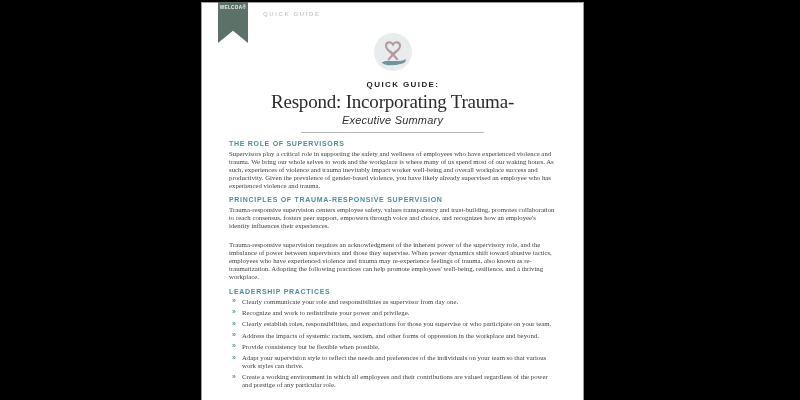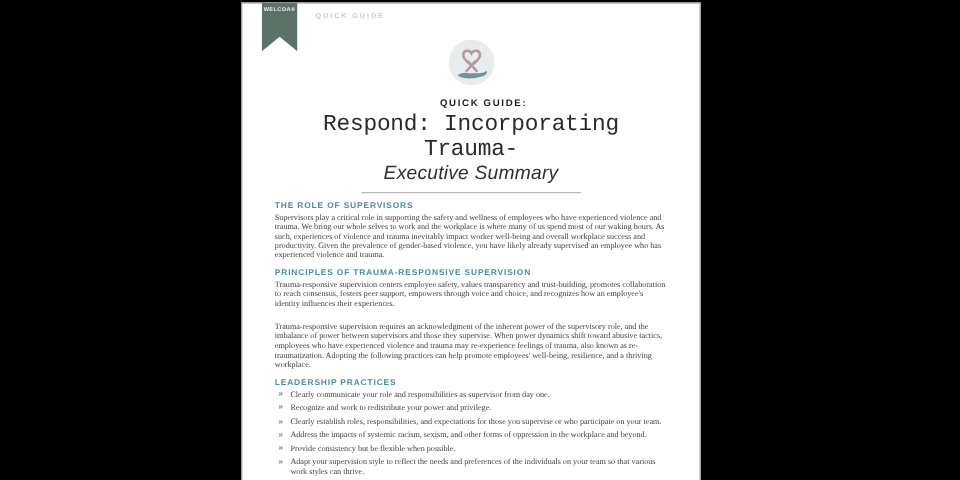--- a/index.html
+++ b/index.html
@@ -30,26 +30,26 @@
   .icon-circle{
     display:inline-block;width:38px;height:38px;border-radius:50%;
     background:#e9ecec;line-height:0;
   }
   .kicker{
     margin-top:5px;
     font-size:8px;font-weight:bold;letter-spacing:1.4px;color:#1c1c1c;margin-left:21px;
   }
   .title{
     margin:3px auto 0;width:330px;
-    font-family:Liberation Mono, monospace;font-weight:400;
+    font-family:Liberation Serif, serif;font-weight:400;
     font-size:19px;line-height:1.1;color:#2a2a2a;letter-spacing:-.2px;
   }
   .subtitle{
     margin-top:1px;
-    font-style:italic;font-size:16px;color:#303030;letter-spacing:.2px;
+    font-style:italic;font-size:11px;color:#303030;letter-spacing:.2px;
   }
   .rule{
     width:183px;margin:6px auto 0;border:0;border-top:1px solid #b9b9b9;height:0;
   }
   .content{ padding:0 26px 0 27px; }
   .sec-head{
     margin:7px 0 3px;
     font-size:7px;font-weight:bold;letter-spacing:.7px;color:#4e8ca1;
   }
   .content p{

